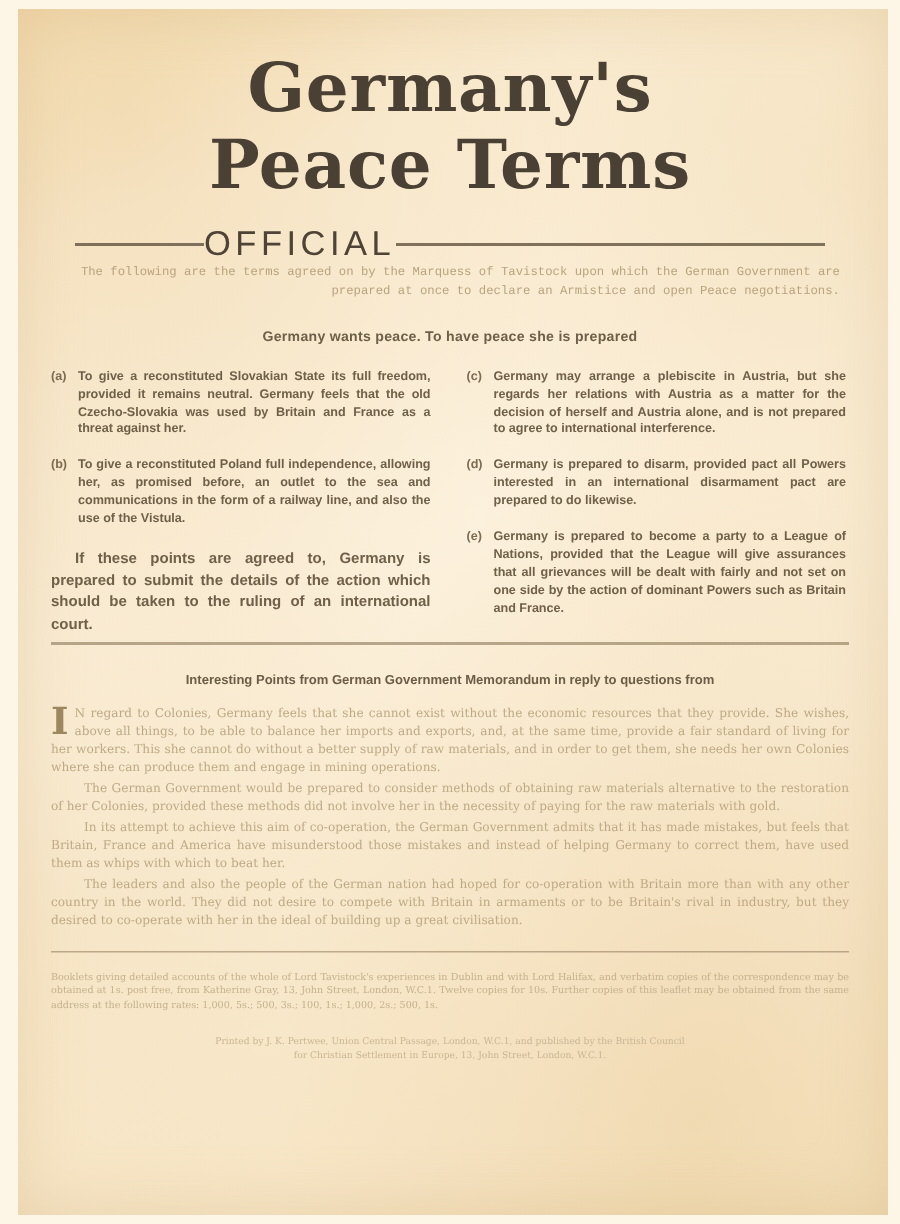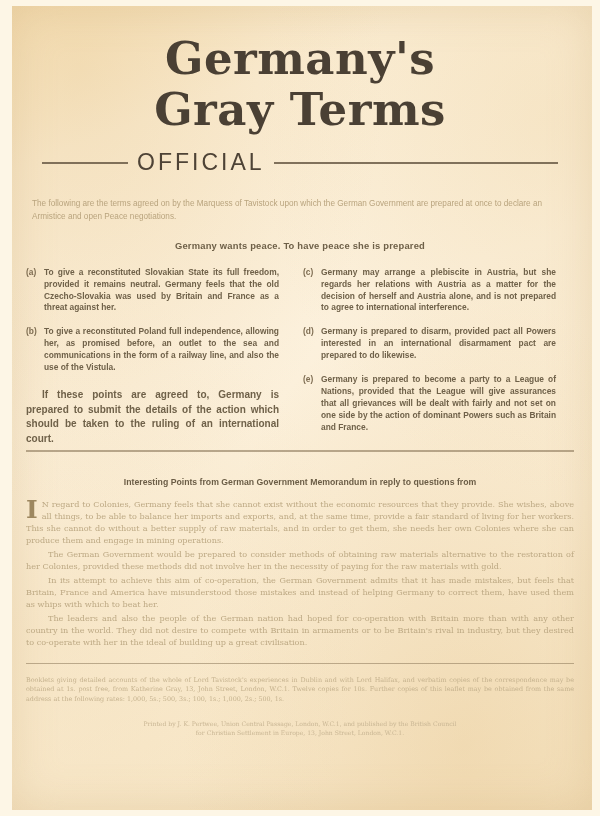--- a/index.html
+++ b/index.html
@@ -39,21 +39,21 @@
     background:
       radial-gradient(ellipse at 12% 8%, rgba(226,190,128,0.30) 0%, rgba(226,190,128,0) 42%),
       radial-gradient(ellipse at 92% 14%, rgba(231,199,140,0.26) 0%, rgba(231,199,140,0) 38%),
       radial-gradient(ellipse at 78% 92%, rgba(221,182,118,0.26) 0%, rgba(221,182,118,0) 44%),
       radial-gradient(ellipse at 8% 78%, rgba(233,203,150,0.22) 0%, rgba(233,203,150,0) 40%);
     pointer-events: none;
   }
   .content {
     position: absolute;
     inset: 0;
-    padding: 0 26px;
+    padding: 0 34px;
     box-sizing: border-box;
     z-index: 2;
   }
 
   
   .title {
     text-align: center;
     font-family: "DejaVu Serif", serif;
     font-weight: bold;
     color: #4a4034;
@@ -65,21 +65,20 @@
     padding-top: 36px;
   }
   .title-l2 {
     font-size: 45px;
     line-height: 1.05;
     padding-top: 5px;
   }
   .official-row {
     display: flex;
     align-items: center;
-    gap: 9px;
     margin-top: 16px;
     padding: 0 16px;
   }
   .official-rule {
     flex: 1 1 auto;
     height: 2px;
     background: #6b5c46;
     opacity: 0.85;
   }
   .official-rule.short { flex: 0 0 86px; }
@@ -87,25 +86,24 @@
     font-family: "Liberation Sans", sans-serif;
     font-size: 23px;
     letter-spacing: 3px;
     color: #4e4336;
     font-weight: 400;
     white-space: nowrap;
   }
 
   
   .intro {
-    margin-top: 22px;
-    font-family: Liberation Sans, sans-serif;
+    font-family: Liberation Mono, monospace;
     font-size: 8.2px;
     line-height: 1.55;
-    text-align: left;
+    text-align: right;
     color: #b9a47e;
     padding: 0 6px;
   }
   .lede {
     margin-top: 16px;
     font-size: 9.4px;
     font-weight: bold;
     color: #6e6048;
     letter-spacing: 0.2px;
     text-align: center;
@@ -149,21 +147,21 @@
     height: 1px;
     background: #8a7658;
     opacity: 0.55;
     margin: 0;
   }
   .rule.thick { height: 2px; opacity: 0.6; }
   .rule-top { margin-top: 4px; }
 
   
   .memo-head {
-    margin-top: 23px;
+    margin-top: 16px;
     text-align: center;
     font-size: 8.7px;
     font-weight: bold;
     color: #6b5d46;
     line-height: 1.75;
   }
   .memo-body {
     margin-top: 9px;
     font-family: "DejaVu Serif", serif;
     font-size: 8.1px;
@@ -203,21 +201,21 @@
 </style>
 </head>
 <body>
 
 <div class="page">
   <div class="paper"></div>
 
   <div class="content">
 
     <div class="title title-l1">Germany's</div>
-    <div class="title title-l2">Gray Terms</div>
+    <div class="title title-l2">Peace Terms</div>
 
     <div class="official-row">
       <div class="official-rule short"></div>
       <div class="official-word">OFFICIAL</div>
       <div class="official-rule"></div>
     </div>
 
     <div class="intro">The following are the terms agreed on by the Marquess of Tavistock upon which the German Government are prepared at once to declare an Armistice and open Peace negotiations.</div>
     <div class="lede">Germany wants peace.   To have peace she is prepared</div>
 

